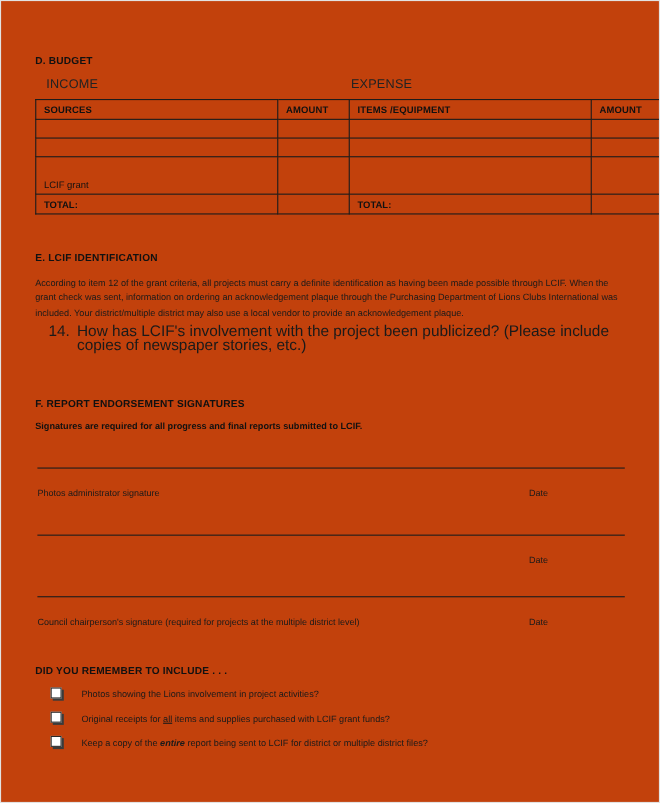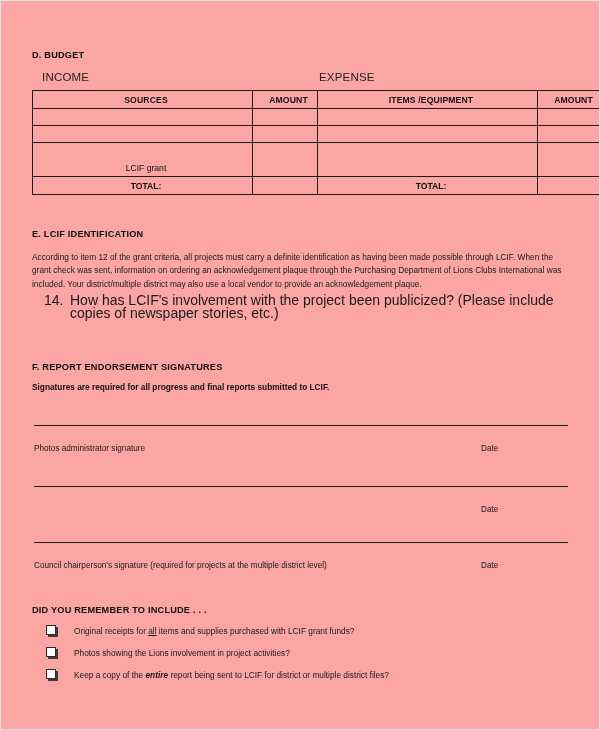--- a/index.html
+++ b/index.html
@@ -10,21 +10,21 @@
   }
   body {
     font-family: "Liberation Sans", sans-serif;
     color: #1a1a1a;
   }
   .page {
     position: relative;
     width: 600px;
     height: 730px;
     box-sizing: border-box;
-    background: #fca5a5;
+    background: #c2410c;
     border: 1px solid #e2e2e2;
     overflow: hidden;
   }
   .content {
     position: absolute;
     left: 31px;
     top: 0;
     width: 538px;
   }
 
@@ -60,21 +60,21 @@
     left: 0;
     top: 89px;
     width: 538px;
     border-collapse: collapse;
     table-layout: fixed;
   }
   .budget-table td, .budget-table th {
     border: 1px solid #1c1c1c;
     padding: 0 0 0 7px;
     font-size: 8.6px;
-    text-align: center;
+    text-align: left;
     vertical-align: middle;
     color: #111;
     font-weight: normal;
   }
   .budget-table th {
     font-weight: bold;
     height: 17px;
     letter-spacing: .15px;
   }
   .budget-table td { height: 16px; }
@@ -257,25 +257,25 @@
       <div class="sig-line"></div>
       <div class="sig-caption">Council chairperson's signature (required for projects at the multiple district level)</div>
       <div class="sig-date">Date</div>
     </div>
 
     <div class="sec-head" id="checklist-heading">DID YOU REMEMBER TO INCLUDE . . .</div>
 
     <div class="checklist">
       <div class="check-item">
         <span class="checkbox"></span>
-        <span class="check-text" id="chk-0">Original receipts for <span class="u-em" style="text-decoration: underline;">all</span> items and supplies purchased with LCIF grant funds?</span>
+        <span class="check-text" id="chk-1">Photos showing the Lions involvement in project activities?</span>
       </div>
       <div class="check-item">
         <span class="checkbox"></span>
-        <span class="check-text" id="chk-1">Photos showing the Lions involvement in project activities?</span>
+        <span class="check-text" id="chk-0">Original receipts for <span class="u-em" style="text-decoration: underline;">all</span> items and supplies purchased with LCIF grant funds?</span>
       </div>
       <div class="check-item">
         <span class="checkbox"></span>
         <span class="check-text" id="chk-2">Keep a copy of the <span class="bi">entire</span> report being sent to LCIF for district or multiple district files?</span>
       </div>
     </div>
 
   </div>
 </div>
 

